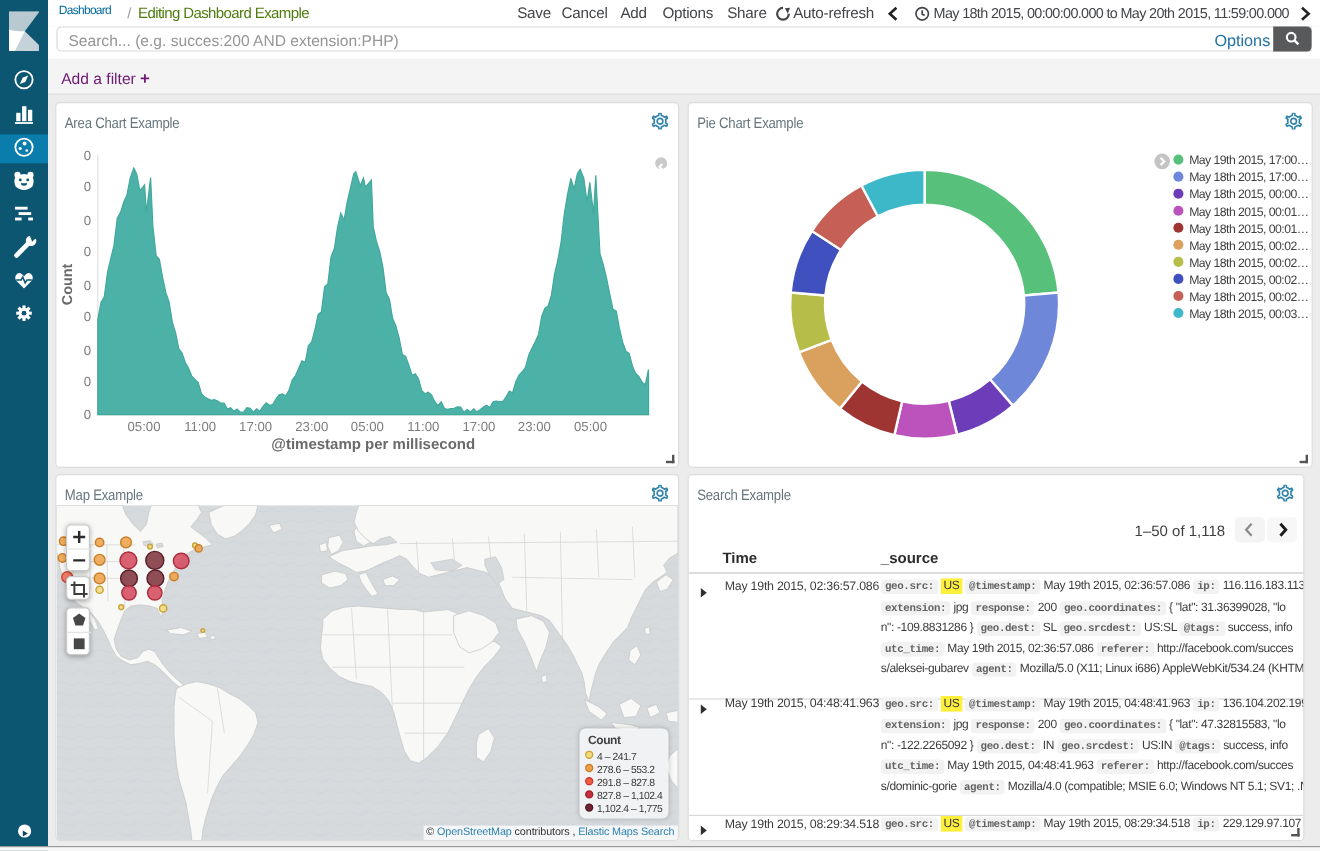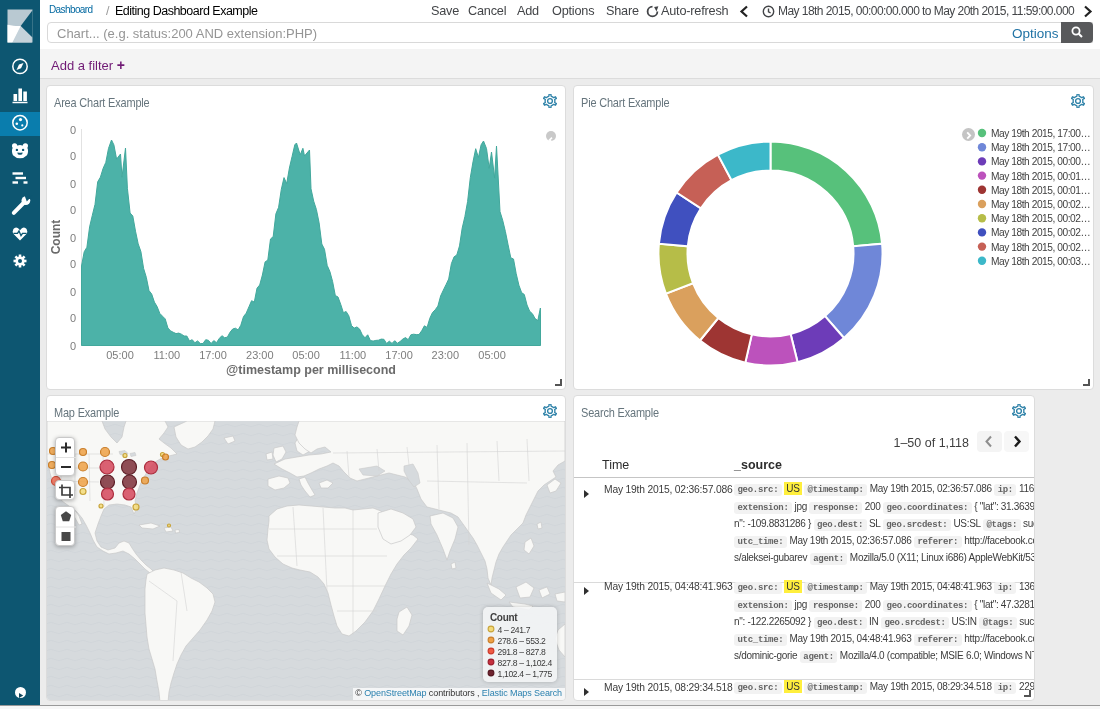--- a/index.html
+++ b/index.html
@@ -1,21 +1,21 @@
 <!DOCTYPE html>
 <html><head>
 <meta charset="utf-8">
 <style>
   * { margin:0; padding:0; box-sizing:border-box; }
   html,body { width:1100px; height:709px; overflow:hidden; background:#ececec;
     font-family:"Liberation Sans", sans-serif; }
   .sidebar { position:absolute; left:0; top:0; width:40px; height:709px; background:#0d5671; z-index:10; }
   .navsel { position:absolute; left:0; top:112px; width:40px; height:23.5px; background:#0a7dad; }
   .topbar { position:absolute; left:40px; top:0; width:1060px; height:22px; background:#fff; }
-  .crumb { position:absolute; top:4px; font-size:13.5px; color:#000000; }
+  .crumb { position:absolute; top:4px; font-size:13.5px; color:#4d7c0f; }
   .menuitem { position:absolute; top:4px; font-size:12.7px; color:#434548; letter-spacing:-0.2px; }
   .searchrow { position:absolute; left:40px; top:22px; width:1060px; height:27px; background:#fff; }
   .searchbox { position:absolute; left:7px; top:0px; width:1046px; height:21px; background:#fff;
      border:1px solid #d9d9d9; border-radius:4px 0 0 4px; }
   .filterbar { position:absolute; left:40px; top:49px; width:1060px; height:30px; background:#f4f4f4;
      border-bottom:1px solid #dcdcdc; }
   .panel { position:absolute; background:#fff; border:1px solid #dcdcdc; border-radius:4px; }
   .ptitle { position:absolute; left:7px; top:9.5px; font-size:12.6px; letter-spacing:-0.2px; color:#66757d; transform:scaleX(0.87); transform-origin:left center; }
   .pgear { position:absolute; right:8px; top:8px; }
   .resz { position:absolute; right:3px; bottom:3px; width:7px; height:7px;
@@ -118,21 +118,21 @@
     <path d="M6.5,3.6 L6.5,6.9 L8.6,7.8" fill="none" stroke="#434548" stroke-width="1.4"></path>
   </svg>
   <span class="menuitem" style="left:738px;font-size:12px;letter-spacing:-0.55px;white-space:nowrap">May 18th 2015, 00:00:00.000 to May 20th 2015, 11:59:00.000</span>
   <svg class="menuitem" style="left:1043px;top:5px" width="10" height="13" viewBox="0 0 10 13">
       <polyline points="2,1.5 7.5,6.5 2,11.5" fill="none" stroke="#222" stroke-width="2.2"></polyline>
     </svg>
 </div>
 
 <div class="searchrow">
   <div class="searchbox"></div>
-  <span style="position:absolute;left:17px;top:4px;font-size:13px;color:#959595">Chart... (e.g. status:200 AND extension:PHP)</span>
+  <span style="position:absolute;left:17px;top:4px;font-size:13px;color:#959595">Search... (e.g. succes:200 AND extension:PHP)</span>
   <span style="position:absolute;left:972px;top:4px;font-size:13.5px;color:#2173a5">Options</span>
   <div style="position:absolute;left:1021px;top:0;width:32px;height:21px;background:#58595b;border-radius:0 4px 4px 0">
     <svg width="32" height="21" viewBox="0 0 32 21">
       <circle cx="15" cy="9" r="3.6" fill="none" stroke="#fff" stroke-width="1.8"></circle>
       <line x1="17.7" y1="11.7" x2="21" y2="15" stroke="#fff" stroke-width="2"></line>
     </svg>
   </div>
 </div>
 
 <div class="filterbar">
@@ -364,35 +364,35 @@
 
   <div style="position:absolute;left:306px;top:292px;width:212px;height:13px;background:rgba(255,255,255,0.75);font-size:9px;letter-spacing:-0.1px;color:#333;white-space:nowrap;text-align:right;padding-right:3px">
     <span style="color:#333">© </span><span style="color:#2b81af">OpenStreetMap</span><span> contributors , </span><span style="color:#2b81af">Elastic Maps Search</span>
   </div>
 
   <div class="ptitle">Map Example</div>
   <svg class="pgear" width="14" height="14" viewBox="0 0 14 14">
       <use href="#gear"></use>
     </svg>
 </div>
-<div class="panel" id="p-search" style="left:573px;top:395px;width:462px;height:306px;overflow:hidden">
+<div class="panel" id="p-search" style="left:573px;top:395px;width:514px;height:306px;overflow:hidden">
   <div class="ptitle">Search Example</div>
   <svg class="pgear" width="14" height="14" viewBox="0 0 14 14">
       <use href="#gear"></use>
     </svg>
   <div style="position:absolute;right:65px;top:40px;font-size:12.5px;color:#3f3f3f">1–50 of 1,118</div>
   <div style="position:absolute;right:32px;top:35px;width:25px;height:21px;background:#f4f4f4;border-radius:4px">
     <svg width="25" height="21">
         <polyline points="14,5.5 9.5,10.5 14,15.5" fill="none" stroke="#8e8e8e" stroke-width="2"></polyline>
       </svg></div>
   <div style="position:absolute;right:5px;top:35px;width:25px;height:21px;background:#f7f7f7;border-radius:4px">
     <svg width="25" height="21">
         <polyline points="11,5.5 15.5,10.5 11,15.5" fill="none" stroke="#1c1c1c" stroke-width="2.4"></polyline>
       </svg></div>
-  <div style="position:absolute;left:28px;top:62px;font-size:12.5px;font-weight:normal;color:#2c2c2c">Time</div>
+  <div style="position:absolute;left:28px;top:62px;font-size:12.5px;font-weight:bold;color:#2c2c2c">Time</div>
   <div style="position:absolute;left:160px;top:62px;font-size:12.5px;font-weight:bold;color:#2c2c2c">_source</div>
   <div style="position:absolute;left:0px;top:81px;width:521px;border-top:1px solid #c5c5c5"></div>
   <div style="position:absolute;left:0px;top:185.5px;width:521px;border-top:1px solid #dadada"></div>
   <div style="position:absolute;left:0px;top:283px;width:521px;border-top:1px solid #dadada"></div>
   <div style="position:absolute;left:10px;top:94px;width:0;height:0;border-left:5px solid #2f2f2f;border-top:4px solid transparent;border-bottom:4px solid transparent"></div>
   <div style="position:absolute;left:30px;top:88px;font-size:10.3px;letter-spacing:-0.2px;color:#3c3c3c">May 19th 2015, 02:36:57.086</div>
   <div class="srcline" style="left:160px;top:87px"><span class="badge">geo.src:</span> <span class="hl">US</span> <span class="badge">@timestamp:</span> May 19th 2015, 02:36:57.086 <span class="badge">ip:</span> 116.116.183.113</div>
   <div class="srcline" style="left:160px;top:104.5px"><span class="badge">extension:</span> jpg <span class="badge">response:</span> 200 <span class="badge">geo.coordinates:</span> { "lat": 31.36399028, "lo</div>
   <div class="srcline" style="left:160px;top:121.5px">n": -109.8831286 } <span class="badge">geo.dest:</span> SL <span class="badge">geo.srcdest:</span> US:SL <span class="badge">@tags:</span> success, info</div>
   <div class="srcline" style="left:160px;top:139px"><span class="badge">utc_time:</span> May 19th 2015, 02:36:57.086 <span class="badge">referer:</span> http://facebook.com/succes</div>

